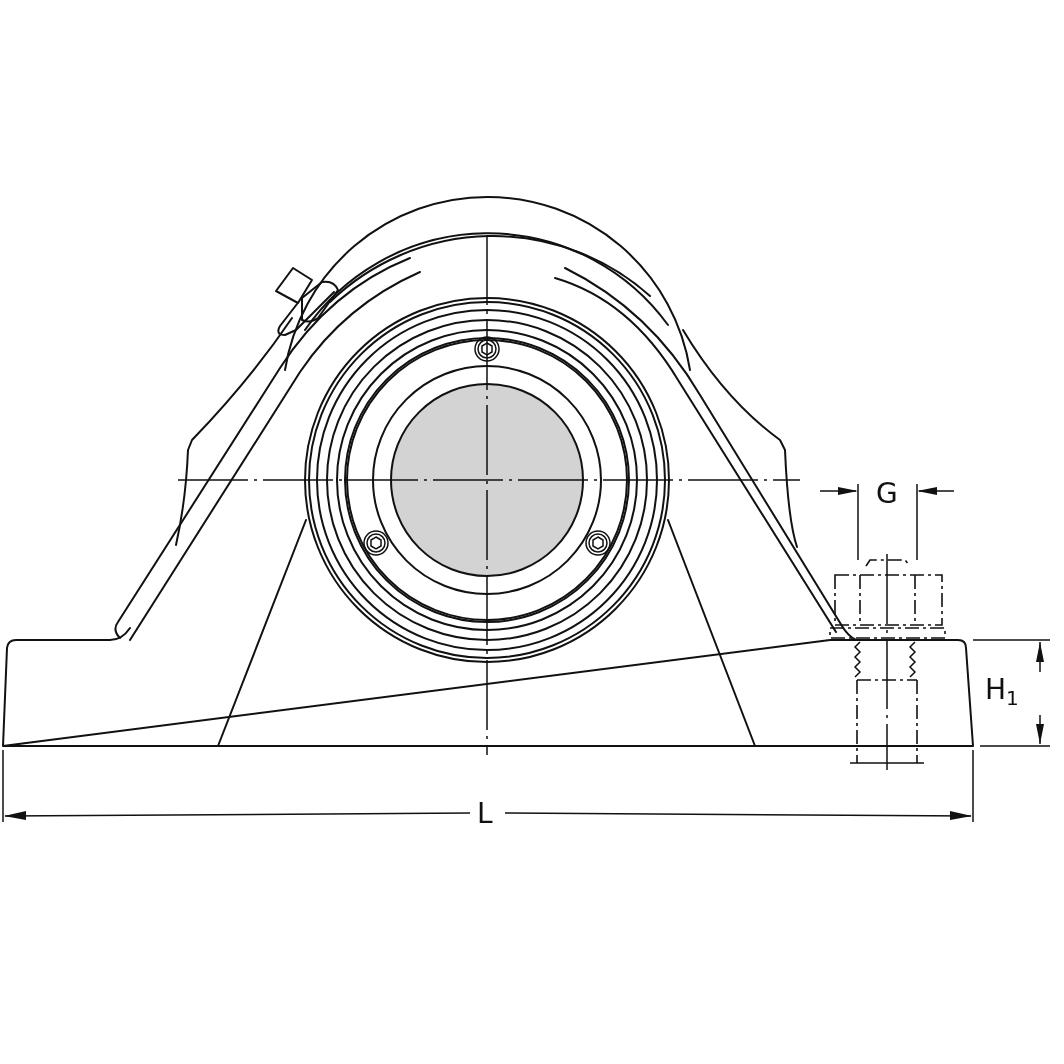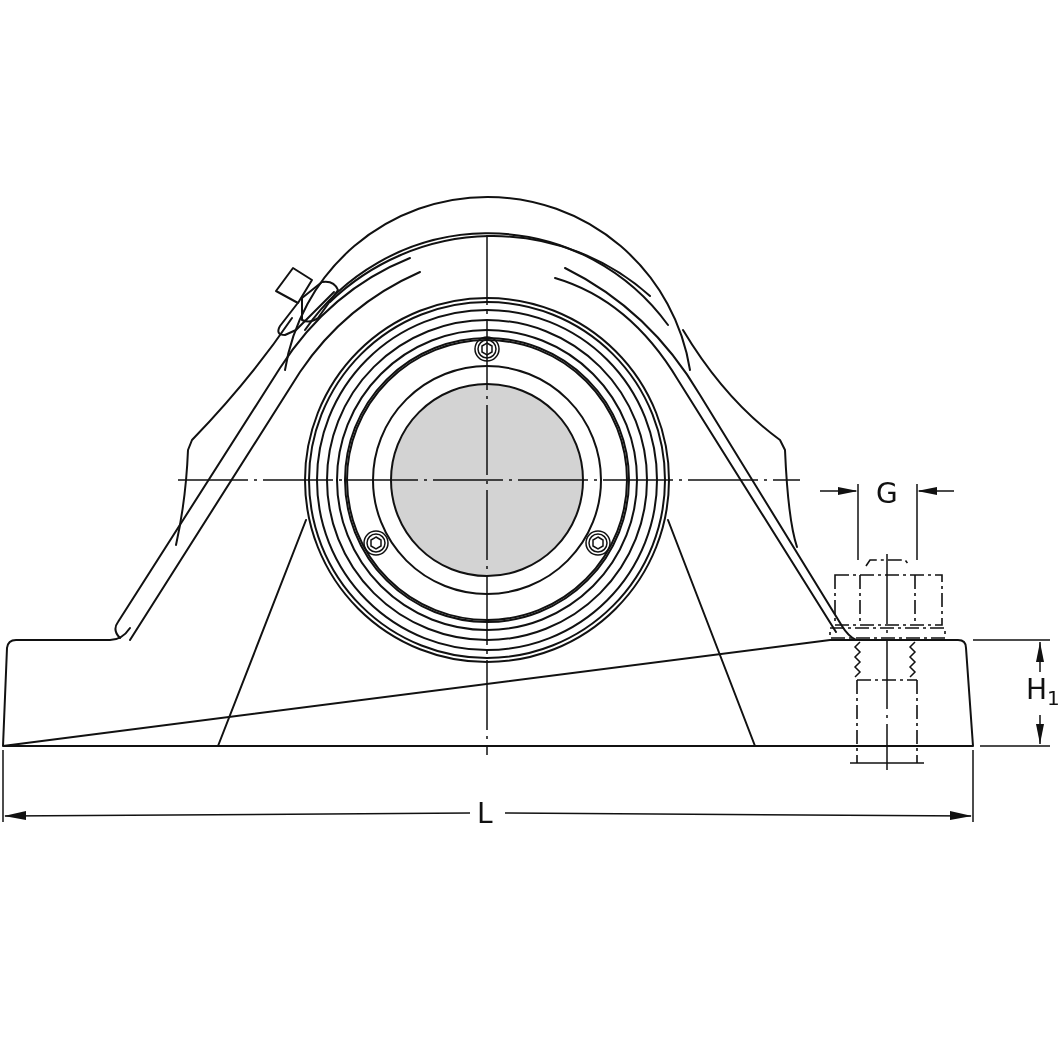--- a/index.html
+++ b/index.html
@@ -111,14 +111,14 @@
     <line class="thin" x1="3" y1="750" x2="3" y2="822"></line>
     <line class="thin" x1="973" y1="750" x2="973" y2="822"></line>
     <line class="thin" x1="5" y1="816" x2="470" y2="813"></line>
     <polygon points="4,816 26,811 26,820" fill="#111"></polygon>
     <line class="thin" x1="505" y1="813" x2="971" y2="816"></line>
     <polygon points="972,816 950,811 950,820" fill="#111"></polygon>
   </g>
 </svg>
 
 <div class="label" style="left:876px; top:480px;"><span>G</span></div>
-<div class="label" style="left:1026px; top:676px;"><span>H</span><sub>1</sub></div>
+<div class="label" style="left:985px; top:676px;"><span>H</span><sub>1</sub></div>
 <div class="label" style="left:477px; top:800px;"><span>L</span></div>
 
 </body></html>

